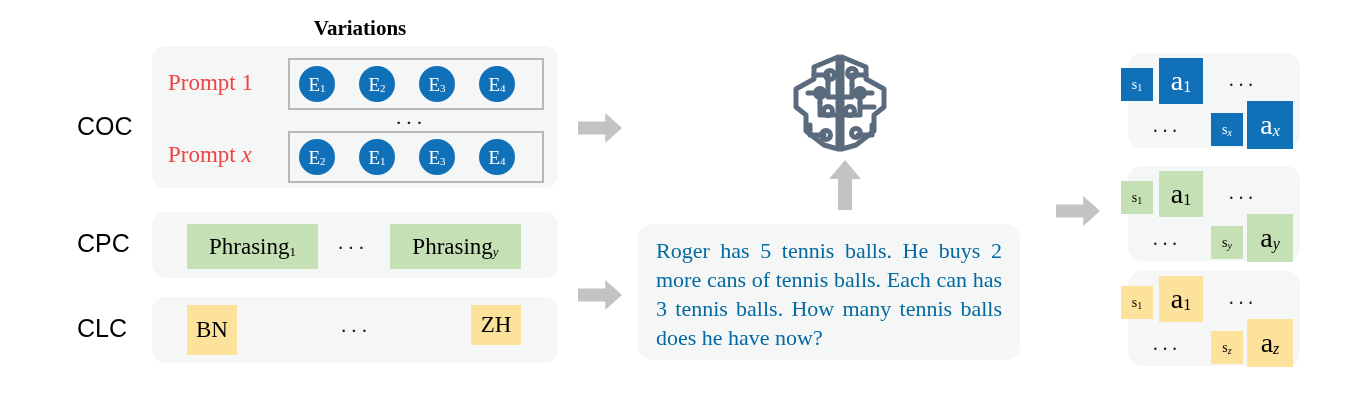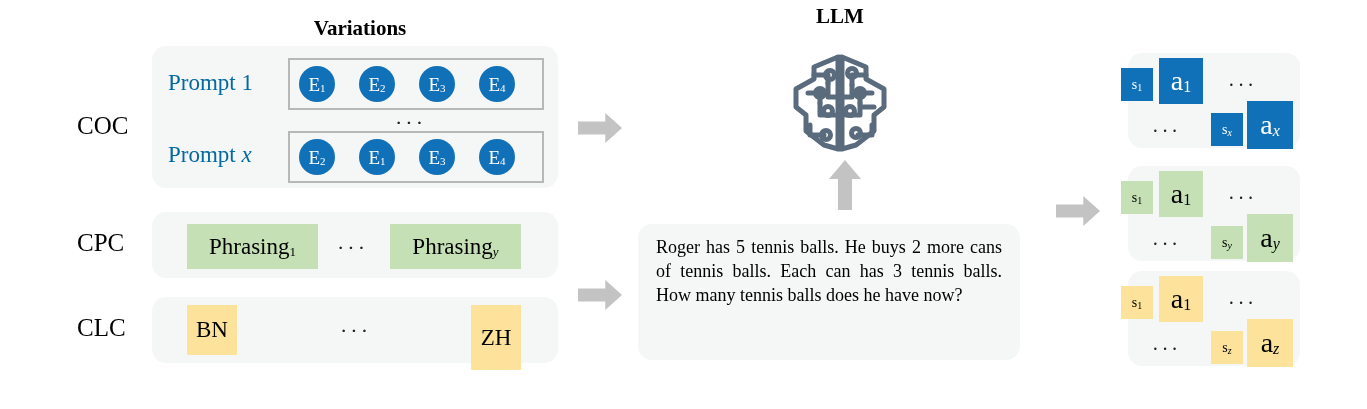--- a/index.html
+++ b/index.html
@@ -29,41 +29,41 @@
   #hdr-variations { left: 200px; top: 16px; width: 320px; }
   #hdr-llm        { left: 700px; top: 4px; width: 280px; }
   #hdr-consistency{ left: 1120px; top: 4px; width: 240px; }
 
   
   .row-label {
     position: absolute;
     font-size: 25px;
     color: #000000;
     white-space: nowrap;
-    font-family: Liberation Serif, serif;
+    font-family: Liberation Sans, sans-serif;
   }
   #label-coc { left: 77px;  top: 112px; }
   #label-cpc { left: 77px;  top: 229px; }
   #label-clc { left: 77px;  top: 314px; }
 
   
   .panel {
     position: absolute;
     background: #f5f6f6;
     border-radius: 14px;
   }
   #panel-coc { left: 152px; top: 46px;  width: 406px; height: 142px; }
   #panel-cpc { left: 152px; top: 212px; width: 406px; height: 66px;  }
   #panel-clc { left: 152px; top: 297px; width: 406px; height: 66px;  }
 
   
   .prompt-row-label {
     position: absolute;
     font-size: 23px;
-    color: #0369a1;
+    color: #ef4444;
     white-space: nowrap;
   }
   .prompt-row-label .ital { font-style: italic; }
   #prompt1-label { left: 168px; top: 70px; }
   #promptx-label { left: 168px; top: 142px; }
 
   .elem-box {
     position: absolute;
     border: 2px solid #b7b7b7;
     background: #f5f6f6;
@@ -122,21 +122,21 @@
     display: flex;
     align-items: center;
     justify-content: center;
     font-size: 23px;
     color: #000000;
     box-sizing: border-box;
   }
   #lang-0 { left: 187px; top: 305px; width: 50px; height: 50px; }
   #lang-1 { left: 268px; top: 305px; width: 50px; height: 50px; }
   #lang-2 { left: 400px; top: 305px; width: 50px; height: 50px; }
-  #lang-3 { left: 471px; top: 305px; width: 50px; height: 65px; }
+  #lang-3 { left: 471px; top: 305px; width: 50px; height: 40px; }
   #clc-dots { left: 340px; top: 320px; }
 
   
   .block-arrow-right {
     position: absolute;
     width: 44px;
     height: 30px;
     background: #c3c3c3;
     clip-path: polygon(0% 28%, 62% 28%, 62% 0%, 100% 50%, 62% 100%, 62% 72%, 0% 72%);
   }
@@ -168,23 +168,23 @@
     left: 638px;
     top: 224px;
     width: 382px;
     height: 136px;
     background: #f5f6f6;
     border-radius: 14px;
     box-sizing: border-box;
     padding: 12px 18px 0 18px;
   }
   #prompt-text {
-    font-size: 18px;
+    font-size: 22px;
     line-height: 1.32;
-    color: #000000;
+    color: #0369a1;
     text-align: justify;
     text-align-last: left;
     font-family: "Liberation Serif", "DejaVu Serif", serif;
   }
 
   
   .cons-panel {
     position: absolute;
     background: #f5f6f6;
     border-radius: 14px;
@@ -231,21 +231,20 @@
     white-space: nowrap;
     line-height: 1;
   }
 </style>
 </head>
 <body>
 
 <div id="canvas">
 
   <div class="col-header" id="hdr-variations">Variations</div>
-  <div class="col-header" id="hdr-llm">LLM</div>
 
   <div class="row-label" id="label-coc">COC</div>
   <div class="row-label" id="label-cpc">CPC</div>
   <div class="row-label" id="label-clc">CLC</div>
 
   <div class="panel" id="panel-coc"></div>
 
   <div class="prompt-row-label" id="prompt1-label">Prompt 1</div>
   <div class="prompt-row-label" id="promptx-label"><span>Prompt </span><span class="ital">x</span></div>
 

